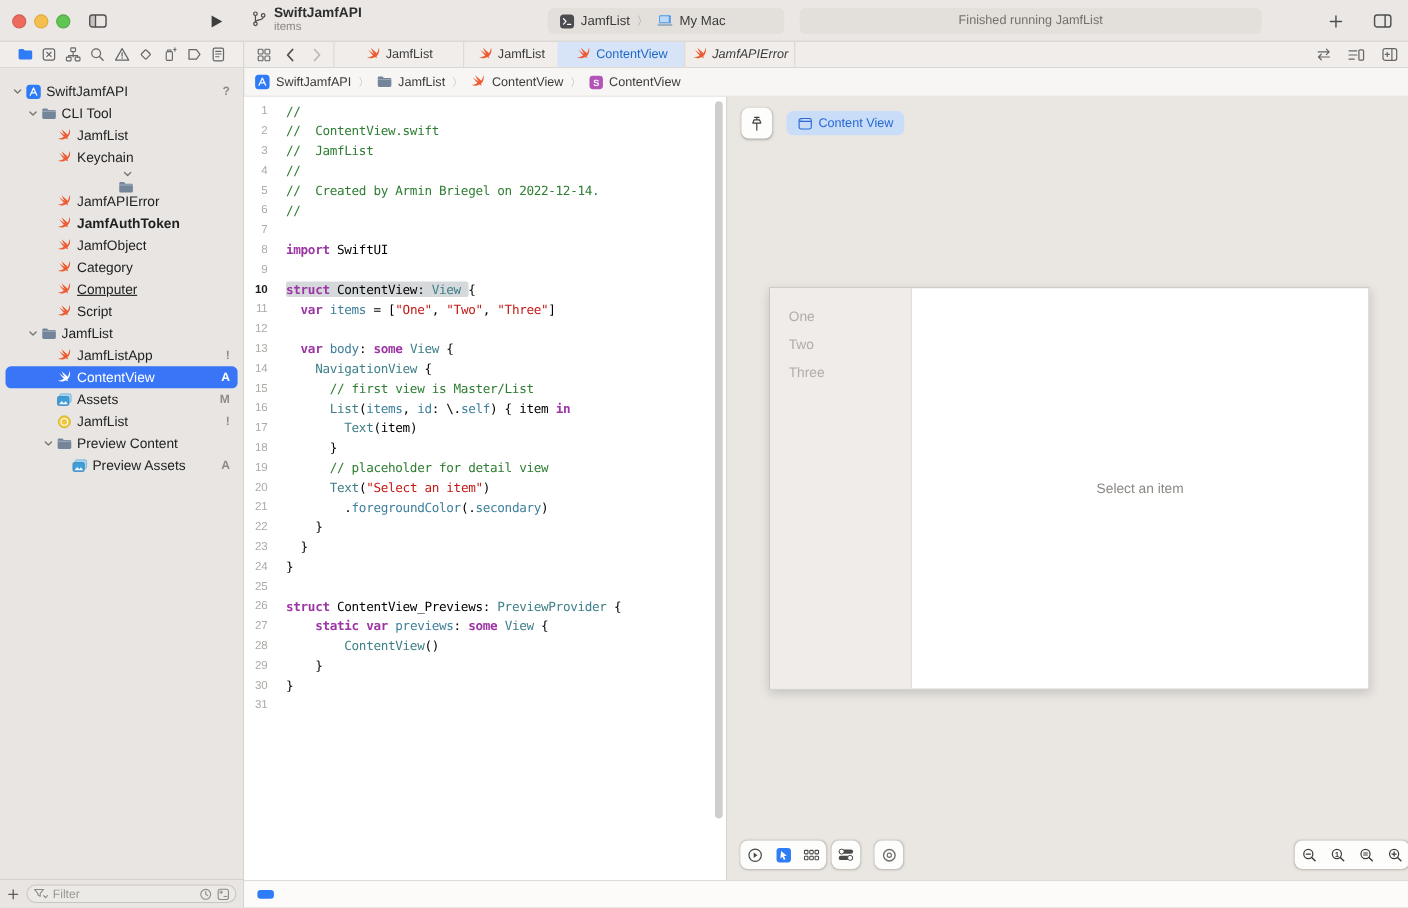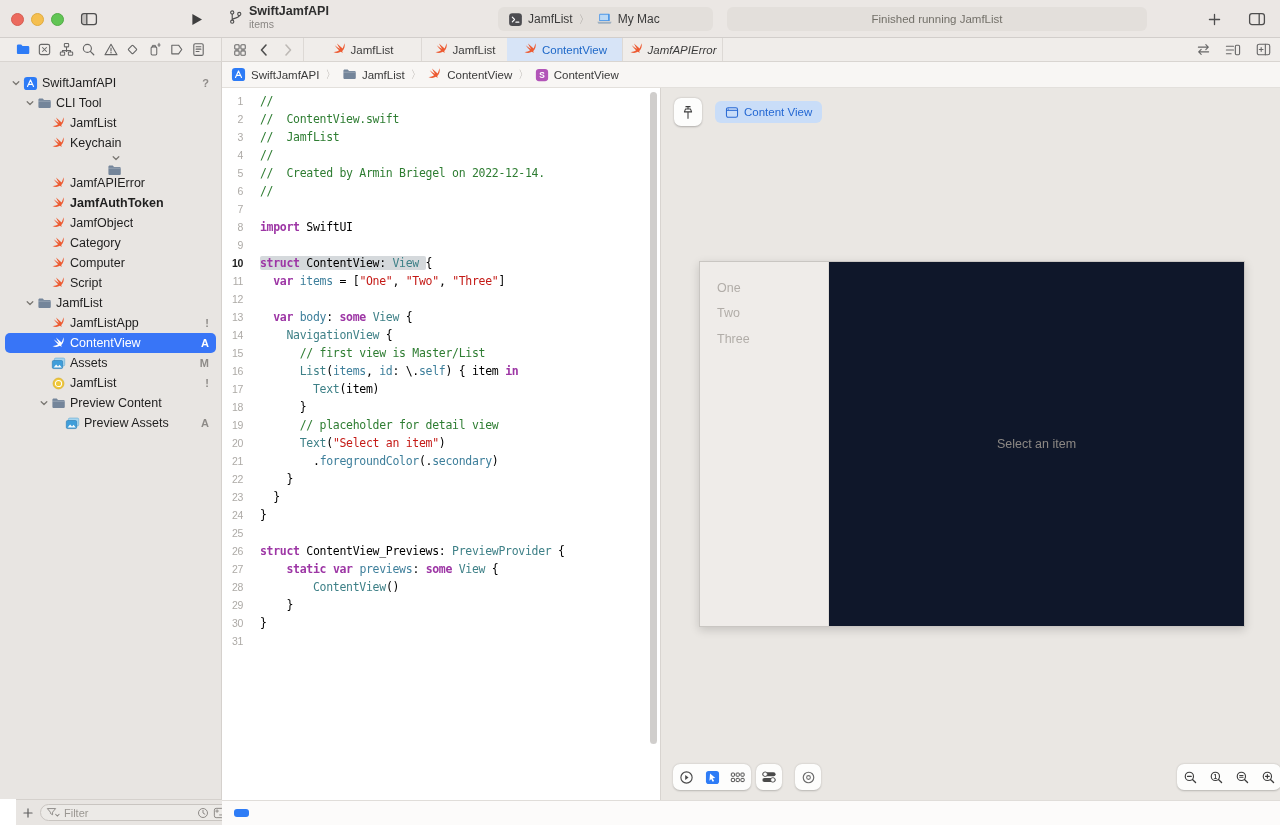--- a/index.html
+++ b/index.html
@@ -51,21 +51,21 @@
   .sidebar { position:absolute; left:0; top:62px; width:222px; height:737px;
     background:#e8e5e2; border-right:1px solid #d5d1cd; overflow:hidden; }
   .tree { padding-top:11px; }
   .tree-row { position:relative; height:20px; display:flex; align-items:center; font-size:12.5px; color:#1f1f1f; margin:0 5px; border-radius:5px; padding-right:7px; }
   .tree-row.selected { background:#3875f7; color:#fff; }
   .tr-chevron { width:14px; display:flex; justify-content:center; flex:none; }
   .tr-icon { width:19px; display:flex; justify-content:flex-start; flex:none; }
   .tr-label { white-space:nowrap; overflow:hidden; }
   .tr-badge { margin-left:auto; font-size:11px; color:#8e8b88; font-weight:bold; padding-left:6px; }
   .tree-row.selected .tr-badge { color:#fff; }
-  .filterbar { position:absolute; left:16px; top:799px; width:222px; height:26px;
+  .filterbar { position:absolute; left:0; top:799px; width:222px; height:26px;
     background:#e8e5e2; border-top:1px solid #d5d1cd; border-right:1px solid #d5d1cd; display:flex; align-items:center; padding:0 6px; gap:6px; }
   .filter-field { flex:1; height:17px; border:1px solid #c9c5c1; border-radius:9px;
     display:flex; align-items:center; padding:0 5px; gap:4px; color:#9a9792; font-size:11px; background:#eceae7; }
   .filter-label { flex:1; }
   
   .editor { position:absolute; left:222px; top:88px; width:438px; height:712px; background:#fff; overflow:hidden; }
   .code { padding-top:4px; font-family:"DejaVu Sans Mono", monospace; font-size:11.5px; letter-spacing:-0.3px; }
   .code-line { height:18px; line-height:18px; display:flex; white-space:pre; }
   .ln { width:38px; text-align:right; padding-right:17px; color:#adaaa6; font-size:10.5px; flex:none; font-family:"Liberation Sans",sans-serif; }
   .ln.cur { color:#1c1c1c; font-weight:bold; }
@@ -77,21 +77,21 @@
   .tok-p { color:#000; }
   .sel-span { background:#d5d9dc; border-radius:2px; }
   .vscroll { position:absolute; right:3px; top:4px; width:7px; height:652px; background:#c8c6c3; border-radius:4px; opacity:.85; }
   
   .canvas { position:absolute; left:660px; top:88px; width:620px; height:712px;
     background:#eae7e3; border-left:1px solid #d8d4d0; }
   .pin-btn { position:absolute; left:13px; top:10px; width:28px; height:28px; background:#fdfdfc;
     border-radius:7px; box-shadow:0 0.5px 2px rgba(0,0,0,.25); display:flex; align-items:center; justify-content:center; }
   .cv-pill { position:absolute; left:54px; top:13px; height:22px; padding:0 10px; background:#c9ddf8;
     border-radius:6px; display:flex; align-items:center; gap:5px; font-size:11.5px; color:#2468d3; }
-  .device { position:absolute; left:38px; top:173px; width:546px; height:366px; background:#0f172a;
+  .device { position:absolute; left:38px; top:173px; width:546px; height:366px; background:#ffffff;
     border:1px solid #c9c6c2; box-shadow:0 3px 9px rgba(0,0,0,.16); display:flex; }
   .dev-list { width:129px; border-right:1px solid #dfdcd8; background:#efece9; padding-top:13px; }
   .dev-item { height:25.5px; display:flex; align-items:center; padding-left:17px; font-size:12.5px; color:#b1ada8; }
   .dev-detail { flex:1; display:flex; align-items:center; justify-content:center; font-size:12.5px; color:#8c8884; }
   .cv-btngroup { position:absolute; display:flex; background:#fdfdfc; border-radius:7px;
     box-shadow:0 0.5px 2px rgba(0,0,0,.22); height:26px; align-items:center; }
   .cv-btn { width:26px; height:26px; display:flex; align-items:center; justify-content:center; }
   
   .statusbar { position:absolute; left:222px; top:800px; width:1276px; height:25px;
     background:#fcfbfa; border-top:1px solid #e0ddd9; display:flex; align-items:center; padding:0 10px; }
@@ -449,21 +449,21 @@
         </div>
         <div class="tree-row" style="padding-left: 32px;">
           <span class="tr-chevron"></span>
           <span class="tr-icon">
             <svg width="15" height="15" viewBox="0 0 16 16">
               <path d="M13.2 1.4c1.1 3-.1 6.4-2.4 8.4.5.8 1.1 1.5 1.1 1.5s-1.4-.2-2.5-.9c-2.3 1.6-5.3 1.6-7.8.2 2.1.2 4.2-.4 5.9-1.7C6 7.4 4.3 5.5 2.9 3.4 4.7 5 6.6 6.4 8.7 7.5 7.3 5.7 6.2 3.7 5.3 1.6c2 1.9 4 3.7 6 5.3 1-1.7 1.6-3.7 1.9-5.5z" fill="#ed5b32"></path>
             </svg>
           </span>
           <span class="tr-label">Category</span>
         </div>
-        <div class="tree-row" style="padding-left: 32px;">
+        <div class="tree-row" style="padding-left: 32px; text-decoration: underline;">
           <span class="tr-chevron"></span>
           <span class="tr-icon">
             <svg width="15" height="15" viewBox="0 0 16 16">
               <path d="M13.2 1.4c1.1 3-.1 6.4-2.4 8.4.5.8 1.1 1.5 1.1 1.5s-1.4-.2-2.5-.9c-2.3 1.6-5.3 1.6-7.8.2 2.1.2 4.2-.4 5.9-1.7C6 7.4 4.3 5.5 2.9 3.4 4.7 5 6.6 6.4 8.7 7.5 7.3 5.7 6.2 3.7 5.3 1.6c2 1.9 4 3.7 6 5.3 1-1.7 1.6-3.7 1.9-5.5z" fill="#ed5b32"></path>
             </svg>
           </span>
           <span class="tr-label">Computer</span>
         </div>
         <div class="tree-row" style="padding-left: 32px;">
           <span class="tr-chevron"></span>

